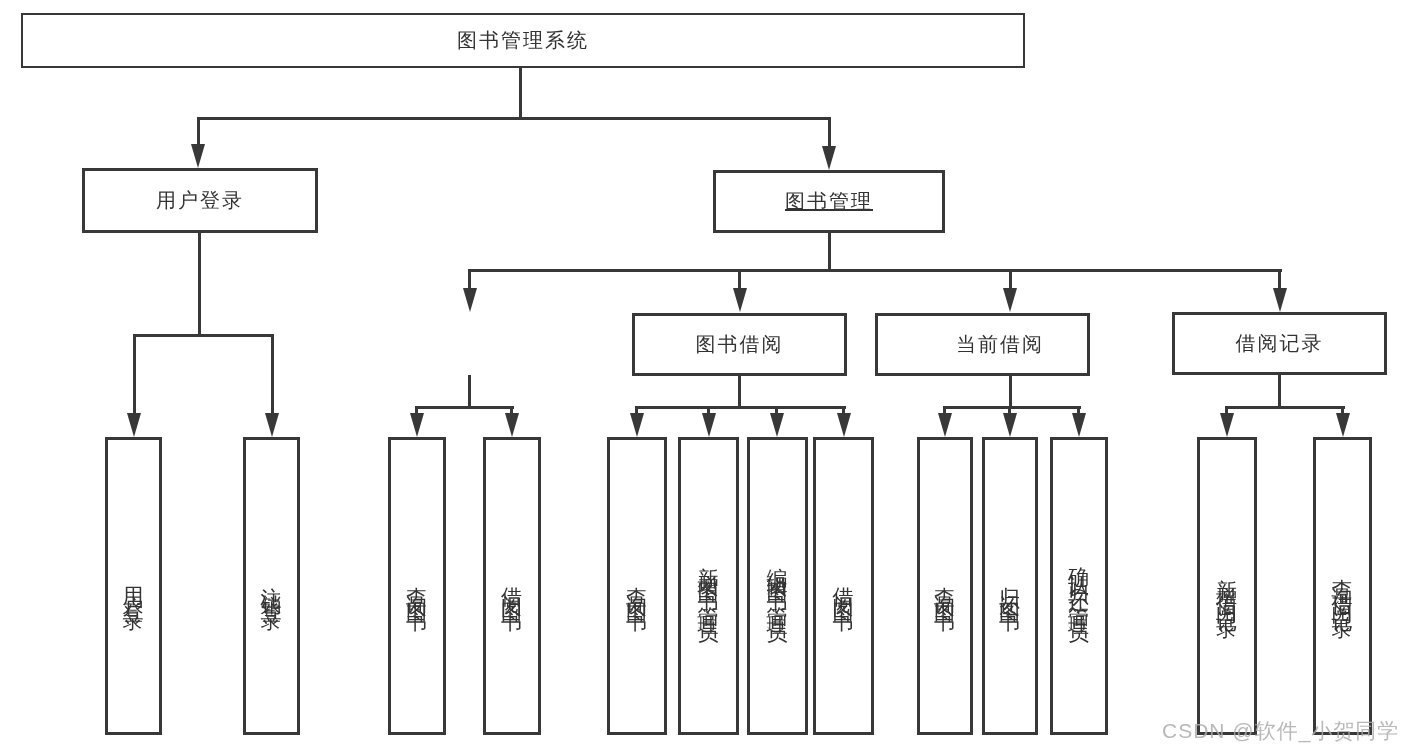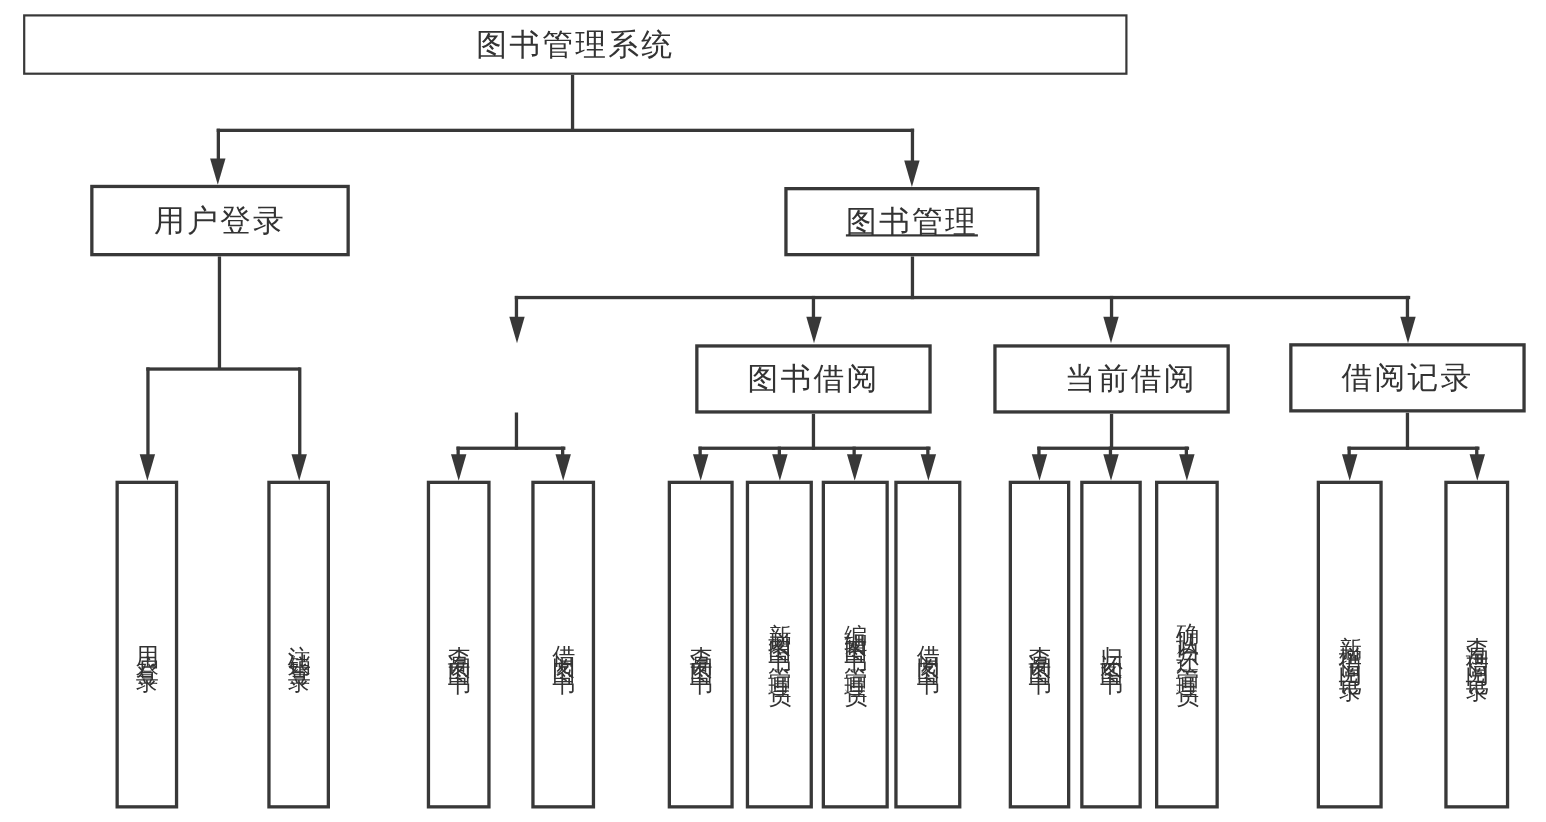--- a/index.html
+++ b/index.html
@@ -9,39 +9,39 @@
   }
   html,body{margin:0;padding:0;background:#ffffff;}
   .canvas{
     position:relative;width:1405px;height:747px;background:#ffffff;overflow:hidden;
     font-family:"Liberation Sans", sans-serif;color:var(--text);
   }
   .node{
     position:absolute;background:var(--fill);border:3px solid var(--line);
     box-sizing:border-box;display:flex;align-items:center;justify-content:center;
   }
-  .hlbl{font-size:28px;letter-spacing:2px;white-space:nowrap;color:var(--text);}
+  .hlbl{font-size:20px;letter-spacing:2px;white-space:nowrap;color:var(--text);}
   .leaf{top:437px;height:298px;}
   .vlbl{
     writing-mode:vertical-rl;text-orientation:mixed;
     font-size:21px;line-height:1;letter-spacing:8px;color:var(--text);white-space:nowrap;
   }
   .hl{position:absolute;height:3px;background:var(--line);}
   .vl{position:absolute;width:3px;background:var(--line);}
   .arrow{
     position:absolute;width:0;height:0;
     border-left:7px solid transparent;border-right:7px solid transparent;
     border-top:24px solid var(--line);
   }
   #n-root{left:21px;top:13px;width:1004px;height:55px;border-width:2px;}
   #n-login{left:82px;top:168px;width:236px;height:65px;}
   #n-mgmt{left:713px;top:170px;width:232px;height:63px;text-decoration:underline;}
   #n-newbooks{left:363px;top:312px;width:214px;height:63px;}
   #n-borrowing{left:632px;top:313px;width:215px;height:63px;}
-  #n-current{left:903px;top:313px;width:215px;height:63px;padding-left:35px;}
+  #n-current{left:875px;top:313px;width:215px;height:63px;padding-left:35px;}
   #n-records{left:1172px;top:312px;width:215px;height:63px;}
   #n-l-userlogin{left:105px;width:57px;}
   #n-l-logout{left:243px;width:57px;}
   #n-l-query1{left:388px;width:58px;}
   #n-l-borrow1{left:483px;width:58px;}
   #n-l-query2{left:607px;width:60px;}
   #n-l-add{left:678px;width:61px;}
   #n-l-edit{left:747px;width:61px;}
   #n-l-borrow2{left:813px;width:61px;}
   #n-l-query3{left:917px;width:56px;}
@@ -176,13 +176,14 @@
     <span class="vlbl">确认归还（管理员）</span>
   </div>
 
   <div class="node leaf" id="n-l-addrec">
     <span class="vlbl">新增借阅记录</span>
   </div>
   <div class="node leaf" id="n-l-queryrec">
     <span class="vlbl">查询借阅记录</span>
   </div>
 
+  <div class="watermark">CSDN @软件_小贺同学</div>
 </div>
 
 </body></html>

